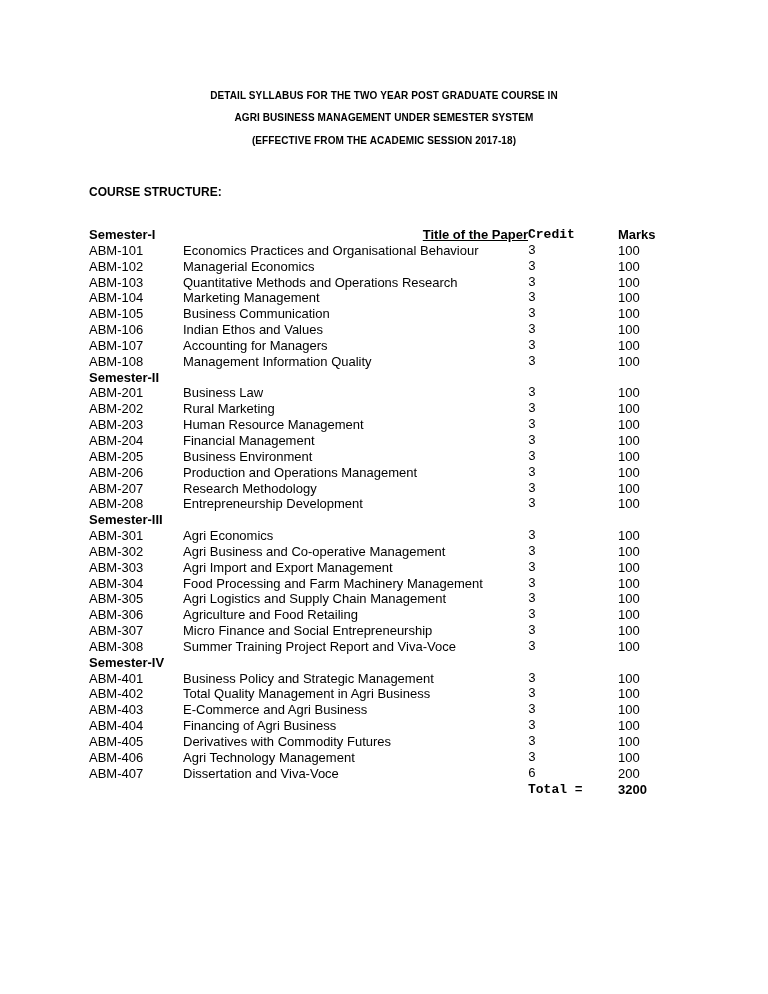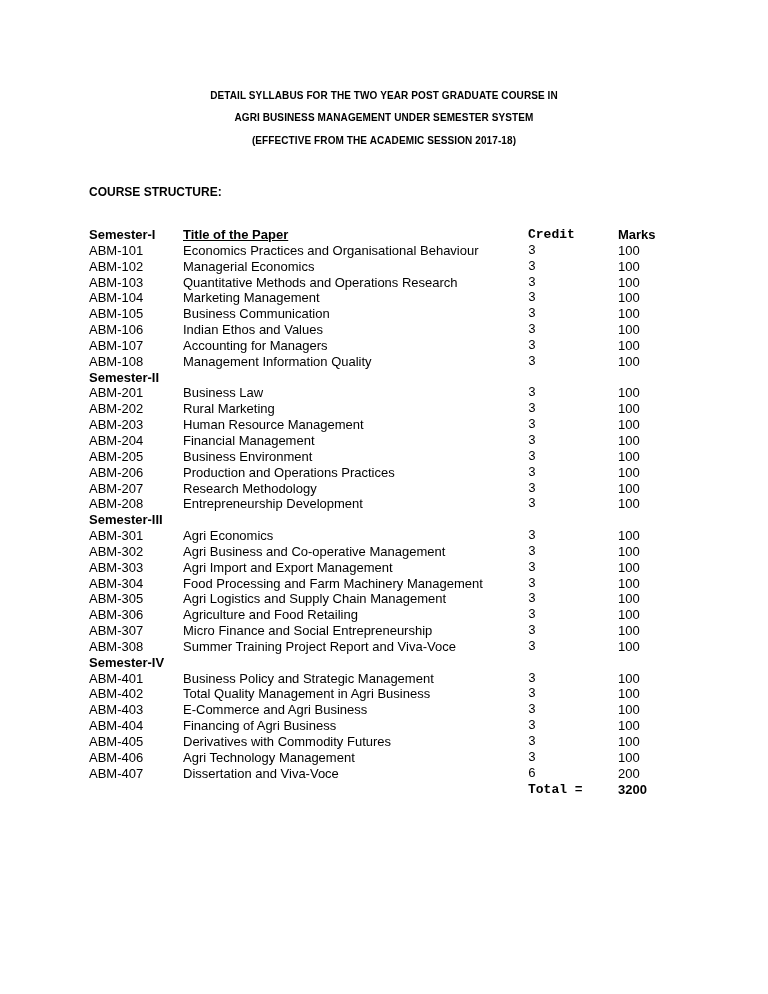--- a/index.html
+++ b/index.html
@@ -47,21 +47,21 @@
     display: flex;
     height: 15.85px;
     line-height: 15.85px;
     white-space: nowrap;
   }
   .col-code   { width: 94px;  flex: 0 0 94px;  text-align: left; }
   .col-title  { width: 345px; flex: 0 0 345px; text-align: left; }
   .col-credit { width: 90px;  flex: 0 0 90px;  text-align: left; font-family: Liberation Mono, monospace; }
   .col-marks  { width: 72px;  flex: 0 0 72px;  }
   .bold { font-weight: bold; }
-  .center { text-align: left; }
+  .center { text-align: right; }
   .underline { text-decoration: underline; }
   .nowrap { white-space: nowrap; overflow: visible; }
 </style>
 </head>
 <body>
 
 <div class="page">
 
   <div class="doc-header">
     <div>DETAIL SYLLABUS FOR THE TWO YEAR POST GRADUATE COURSE IN</div>
@@ -159,21 +159,21 @@
           <div class="col-marks">100</div>
         </div>
         <div class="row">
           <div class="col-code">ABM-205</div>
           <div class="col-title">Business Environment</div>
           <div class="col-credit">3</div>
           <div class="col-marks">100</div>
         </div>
         <div class="row">
           <div class="col-code">ABM-206</div>
-          <div class="col-title">Production and Operations Practices</div>
+          <div class="col-title">Production and Operations Management</div>
           <div class="col-credit">3</div>
           <div class="col-marks">100</div>
         </div>
         <div class="row">
           <div class="col-code">ABM-207</div>
           <div class="col-title">Research Methodology</div>
           <div class="col-credit">3</div>
           <div class="col-marks">100</div>
         </div>
         <div class="row">

